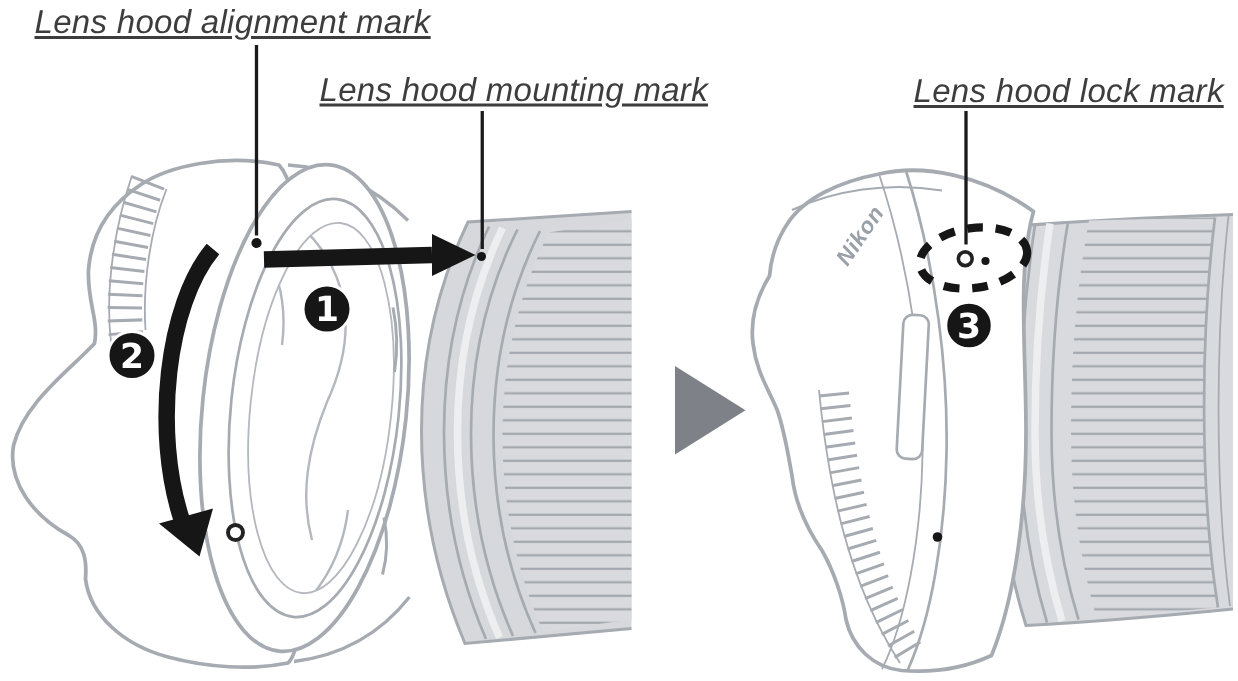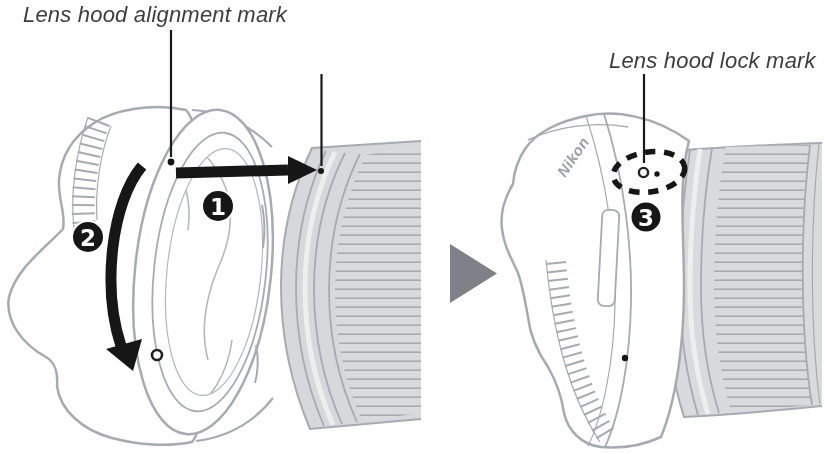--- a/index.html
+++ b/index.html
@@ -1,19 +1,19 @@
 <!DOCTYPE html>
 <html><head>
 <meta charset="utf-8">
 <style>
   html,body{margin:0;padding:0;background:#fff;}
   .stage{position:relative;width:825px;height:454px;background:#fff;overflow:hidden;
          font-family:"Liberation Sans",sans-serif;}
   .callout-label{position:absolute;font-style:italic;font-size:22px;line-height:26px;
-         color:#3d3d3d;letter-spacing:.2px;white-space:nowrap;}
+         color:#3d3d3d;letter-spacing:.2px;white-space:nowrap;text-decoration:underline;}
   .fig-svg{position:absolute;left:0;top:0;}
   svg text.badge-num{font-family:"DejaVu Sans","Liberation Sans",sans-serif;
          font-weight:bold;font-size:23px;fill:#ffffff;}
   svg text.brand{font-family:"Liberation Sans",sans-serif;font-weight:bold;
          font-style:italic;font-size:15px;fill:#9aa0a8;letter-spacing:.5px;}
 </style>
 </head>
 <body>
 
 <div class="stage">
@@ -153,14 +153,15 @@
       <circle cx="657" cy="174" r="2.7" fill="#161616"></circle>
 
       <g>
         <circle cx="646" cy="217" r="15.5" fill="#161616" stroke="#ffffff" stroke-width="2"></circle>
         <text class="badge-num" x="646" y="218" text-anchor="middle" dominant-baseline="central">3</text>
       </g>
     </g>
   </svg>
 
   <div class="callout-label" style="left:23px;top:2px;">Lens hood alignment mark</div>
+  <div class="callout-label" style="left:213px;top:47px;">Lens hood mounting mark</div>
   <div class="callout-label" style="left:609px;top:48px;">Lens hood lock mark</div>
 </div>
 
 </body></html>

